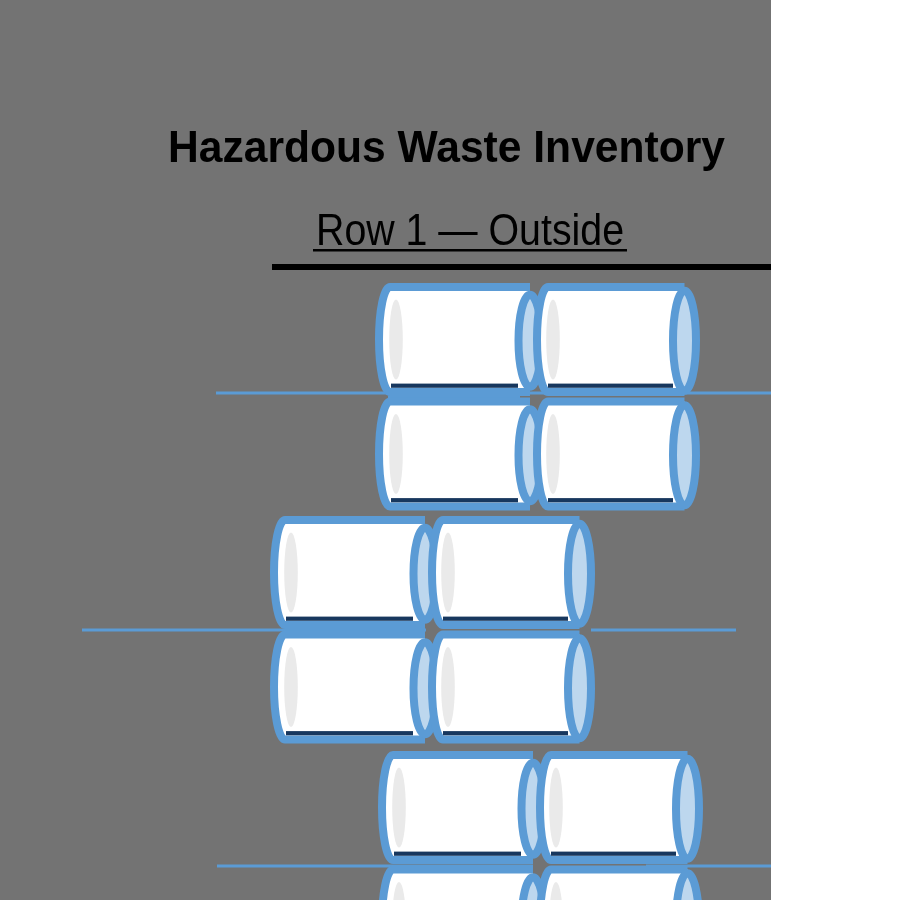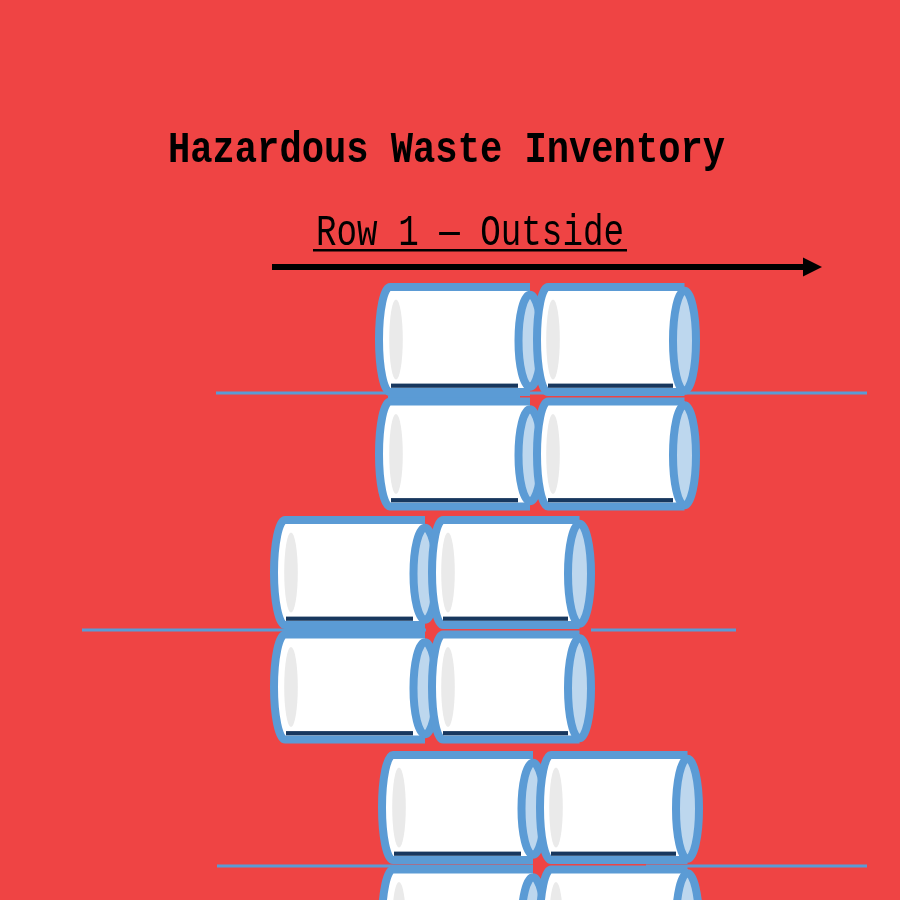--- a/index.html
+++ b/index.html
@@ -1,17 +1,17 @@
 <!DOCTYPE html>
 <html><head>
 <meta charset="utf-8">
 <style>
   html,body{margin:0;padding:0;background:#ffffff;}
-  #page{position:relative;width:900px;height:900px;overflow:hidden;background:#ef4444;
-        font-family:Liberation Mono, monospace;}
+  #page{position:relative;width:771px;height:900px;overflow:hidden;background:#737373;
+        font-family:Liberation Sans, sans-serif;}
 </style>
 </head>
 <body>
 <div id="page">
 <svg width="900" height="900" viewBox="0 0 900 900" xmlns="http://www.w3.org/2000/svg">
   <defs>
     <g id="drumL">
       <path d="M15 4 H155 V109 H15 A11 52.5 0 0 1 15 4 Z" fill="#ffffff"></path>
       <path d="M155 4 H15 A11 52.5 0 0 0 15 109 H155" fill="none" stroke="#5B9BD5" stroke-width="8" stroke-linejoin="round"></path>
       <ellipse cx="21" cy="56.5" rx="6.8" ry="40" fill="#EAEAEA"></ellipse>

